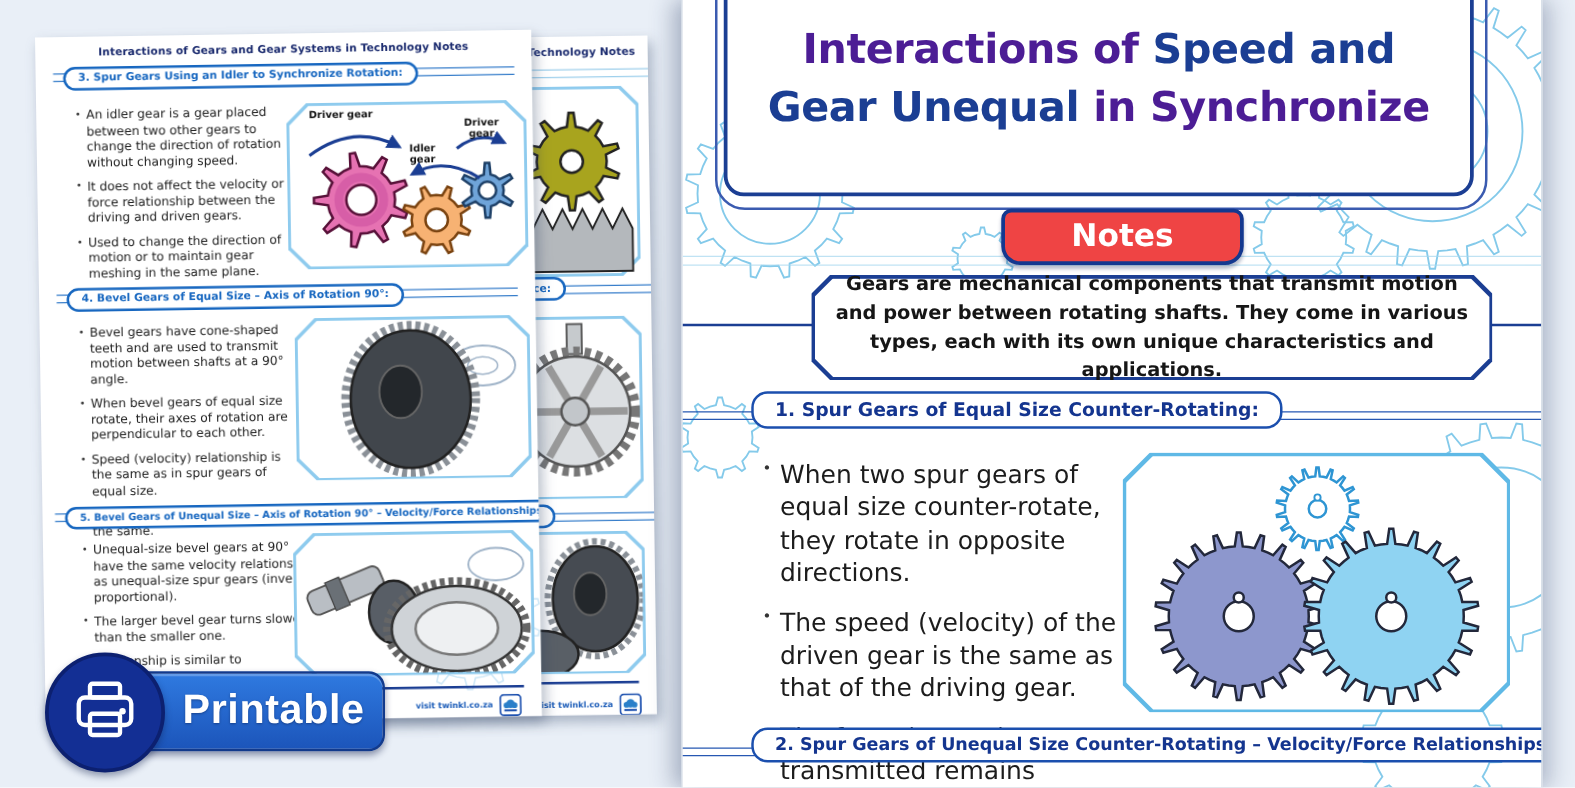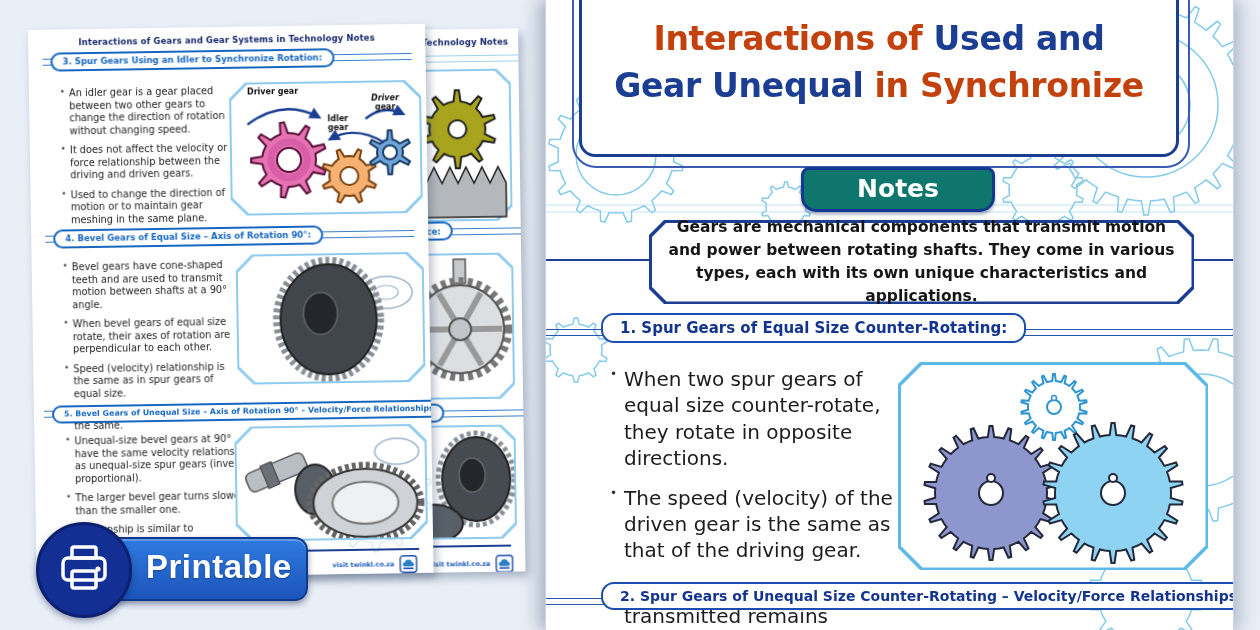--- a/index.html
+++ b/index.html
@@ -42,23 +42,23 @@
   #right-page{position:absolute;left:545px;top:0;width:687px;height:630px;background:#fff;
      overflow:hidden;border-left:1px solid #cdd6e2;border-right:1px solid #cdd6e2;
      box-shadow:-8px 0 16px rgba(35,55,95,.28),8px 0 16px rgba(35,55,95,.22);}
   #deco-art{position:absolute;inset:0;z-index:0;pointer-events:none;}
   .rp{z-index:2;}
   #title-outer{position:absolute;left:26px;top:-34px;width:614px;height:198px;
      border:2px solid #3b5bb0;border-radius:24px;z-index:1;background:transparent;}
   #title-box{position:absolute;left:33px;top:-27px;width:600px;height:184px;background:#fff;
      border:3px solid #1b3e93;border-radius:16px;z-index:2;text-align:center;padding-top:40px;box-sizing:border-box;}
   #title-box .tl{font-size:33px;font-weight:bold;line-height:1.42;letter-spacing:-.3px;}
-  .t-light{color:#c2410c;} .t-dark{color:#1b3e93;}
+  .t-light{color:#4c1d95;} .t-dark{color:#1b3e93;}
   #notes-badge{position:absolute;left:255px;top:167px;width:188px;height:39px;z-index:2;
-     background:#0f766e;border:3px solid #14388f;border-radius:8px 8px 15px 15px;
+     background:#ef4444;border:3px solid #14388f;border-radius:8px 8px 15px 15px;
      color:#fff;font-size:25px;font-weight:bold;text-align:center;line-height:38px;
      box-shadow:0 3px 3px rgba(20,40,90,.3);}
   #intro-rule{position:absolute;left:0;right:0;top:259px;height:2px;background:#1b3e93;z-index:1;}
   #intro-box{left:103px;top:220px;width:516px;height:84px;--ch:15px;--bw:2.5px;z-index:2;padding-left:29px;}
   #intro-box .oct-border{background:#1b3e93;}
   #intro-text{position:absolute;inset:2.5px;display:flex;align-items:center;justify-content:center;
      text-align:center;font-size:15.5px;font-weight:bold;color:#161616;line-height:1.5;
      padding:0 14px;z-index:3;}
   .lg-pill-row{color:#1b4fae;position:absolute;height:38px;display:flex;align-items:flex-start;}
   .lg-pill{border:2.5px solid #1b4fae;color:#14358f;font-size:15px;padding:4px 17px;margin-left:55px;border-radius:13px;}
@@ -186,21 +186,21 @@
         <path d="M152,60 Q124,42 98,56" marker-end="url(#ah)"></path>
         <path d="M134,36 Q152,22 172,32" marker-end="url(#ah)"></path>
       </g>
     </svg>
     <span class="diagram-label" style="left:18px;top:6px;">Driver gear</span>
     <span class="diagram-label" style="left:98px;top:34px;text-align:center;">
       <span style="display:block;">Idler</span>
       <span style="display:block;">gear</span>
     </span>
     <span class="diagram-label" style="left:142px;top:14px;text-align:center;">
-      <span style="display:block;font-style:italic;">Driver</span>
+      <span style="display:block;">Driver</span>
       <span style="display:block;">gear</span>
     </span>
   </div>
 
   <div class="pill-row" style="top:197px;left:14px;right:14px;color:#2c77c8;height:24px;z-index:1;">
     <div class="rule-double"></div>
     <span class="pill sm-pill" style="margin-left:8px;">4.  Bevel Gears of Equal Size – Axis of Rotation 90°:</span>
   </div>
   <ul class="sm-bullets" style="left:30px;top:232px;width:180px;z-index:1;">
     <li>Bevel gears have cone-shaped teeth and are used to transmit motion between shafts at a 90° angle.</li>
@@ -274,21 +274,21 @@
       <path d="M56.0,350.0L55.5,354.9L60.9,358.3L59.9,361.4L53.5,361.1L51.0,365.3L47.8,369.0L50.1,374.9L47.5,376.8L42.5,372.8L38.0,374.7L33.3,375.8L31.6,382.0L28.4,382.0L26.7,375.8L22.0,374.7L17.5,372.8L12.5,376.8L9.9,374.9L12.2,369.0L9.0,365.3L6.5,361.1L0.1,361.4L-0.9,358.3L4.5,354.9L4.0,350.0L4.5,345.1L-0.9,341.7L0.1,338.6L6.5,338.9L9.0,334.7L12.2,331.0L9.9,325.1L12.5,323.2L17.5,327.2L22.0,325.3L26.7,324.2L28.4,318.0L31.6,318.0L33.3,324.2L38.0,325.3L42.5,327.2L47.5,323.2L50.1,325.1L47.8,331.0L51.0,334.7L53.5,338.9L59.9,338.6L60.9,341.7L55.5,345.1Z"></path>
     </g>
     <g stroke="#a5d7ef" stroke-width="1" opacity=".7">
       <line x1="0" y1="205" x2="687" y2="205"></line>
         <line x1="0" y1="212" x2="687" y2="212"></line>
     </g>
   </svg>
 
   <div id="title-outer"></div>
   <div id="title-box">
-    <div class="tl"><span class="t-light">Interactions of</span> <span class="t-dark">Used and</span></div>
+    <div class="tl"><span class="t-light">Interactions of</span> <span class="t-dark">Speed and</span></div>
     <div class="tl"><span class="t-dark">Gear Unequal</span> <span class="t-light">in Synchronize</span></div>
   </div>
   <div id="notes-badge">Notes</div>
 
   <div id="intro-rule"></div>
   <div class="oct rp" id="intro-box">
     <div class="oct-border"></div>
       <div class="oct-inner"></div>
     <div id="intro-text">Gears are mechanical components that transmit motion and power between rotating shafts. They come in various types, each with its own unique characteristics and applications.</div>
   </div>

